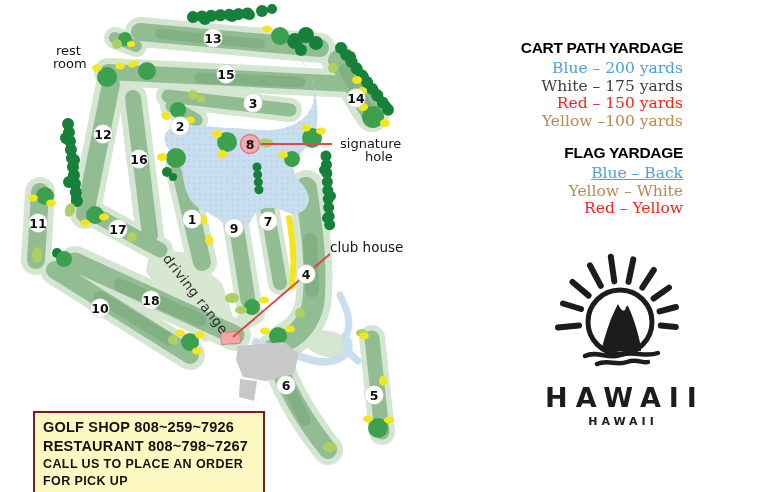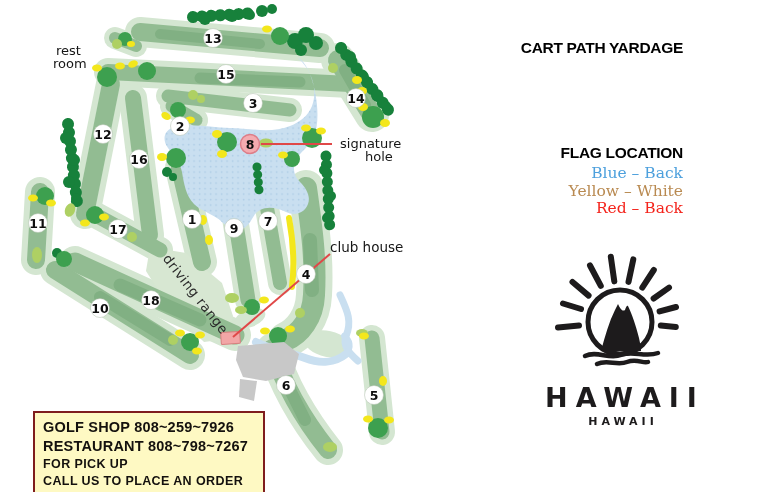--- a/index.html
+++ b/index.html
@@ -331,28 +331,34 @@
     <text class="map-label" x="56" y="55">rest</text>
     <text class="map-label" x="53" y="68">room</text>
     <text class="map-label" x="340" y="148">signature</text>
     <text class="map-label" x="365" y="161">hole</text>
     <text class="map-label-sm" x="330" y="252">club house</text>
     <text class="dr-label" transform="translate(192,297) rotate(52)" text-anchor="middle">driving range</text>
   </svg>
 
   <div class="legend legend-cart">
     <div class="legend-title">CART PATH YARDAGE</div>
+    <div class="legend-items" id="cart-items">
+        <div class="legend-item" style="color: rgb(77, 160, 221);">Blue – 200 yards</div>
+        <div class="legend-item" style="color: rgb(63, 60, 58);">White – 175 yards</div>
+        <div class="legend-item" style="color: rgb(244, 36, 28);">Red – 150 yards</div>
+        <div class="legend-item" style="color: rgb(185, 138, 81);">Yellow –100 yards</div>
+      </div>
   </div>
 
   <div class="legend legend-flag">
-    <div class="legend-title">FLAG LOCATION</div>
+    <div class="legend-title">FLAG YARDAGE</div>
     <div class="legend-items" id="flag-items">
-        <div class="legend-item" style="color: rgb(77, 160, 221);">Blue – Back</div>
+        <div class="legend-item" style="color: rgb(77, 160, 221); text-decoration: underline;">Blue – Back</div>
         <div class="legend-item" style="color: rgb(185, 138, 81);">Yellow – White</div>
-        <div class="legend-item" style="color: rgb(244, 36, 28);">Red – Back</div>
+        <div class="legend-item" style="color: rgb(244, 36, 28);">Red – Yellow</div>
       </div>
   </div>
 
   <div class="logo">
     <svg class="logo-art" width="232" height="130" viewBox="0 0 232 130">
       <g stroke="#1d1b1c" stroke-width="6" stroke-linecap="round">
         <line x1="74" y1="75.6" x2="53" y2="77.4"></line>
         <line x1="76" y1="59" x2="58" y2="53.5"></line>
         <line x1="83.6" y1="45.6" x2="67.5" y2="32"></line>
         <line x1="95.8" y1="35.8" x2="85" y2="15.5"></line>
@@ -371,17 +377,17 @@
         <path d="M92,114 C102,109 112,116 122,112 C132,108 138,114 143,112"></path>
       </g>
     </svg>
     <div class="logo-name">HAWAII</div>
     <div class="logo-sub">HAWAII</div>
   </div>
 
   <div class="info-box" id="info-box">
       <div class="line-large">GOLF SHOP 808~259~7926</div>
       <div class="line-large">RESTAURANT 808~798~7267</div>
+      <div class="line-small">CALL US TO PLACE AN ORDER</div>
       <div class="line-small">FOR PICK UP</div>
-      <div class="line-small">CALL US TO PLACE AN ORDER</div>
     </div>
 
 </div>
 
 </body></html>

